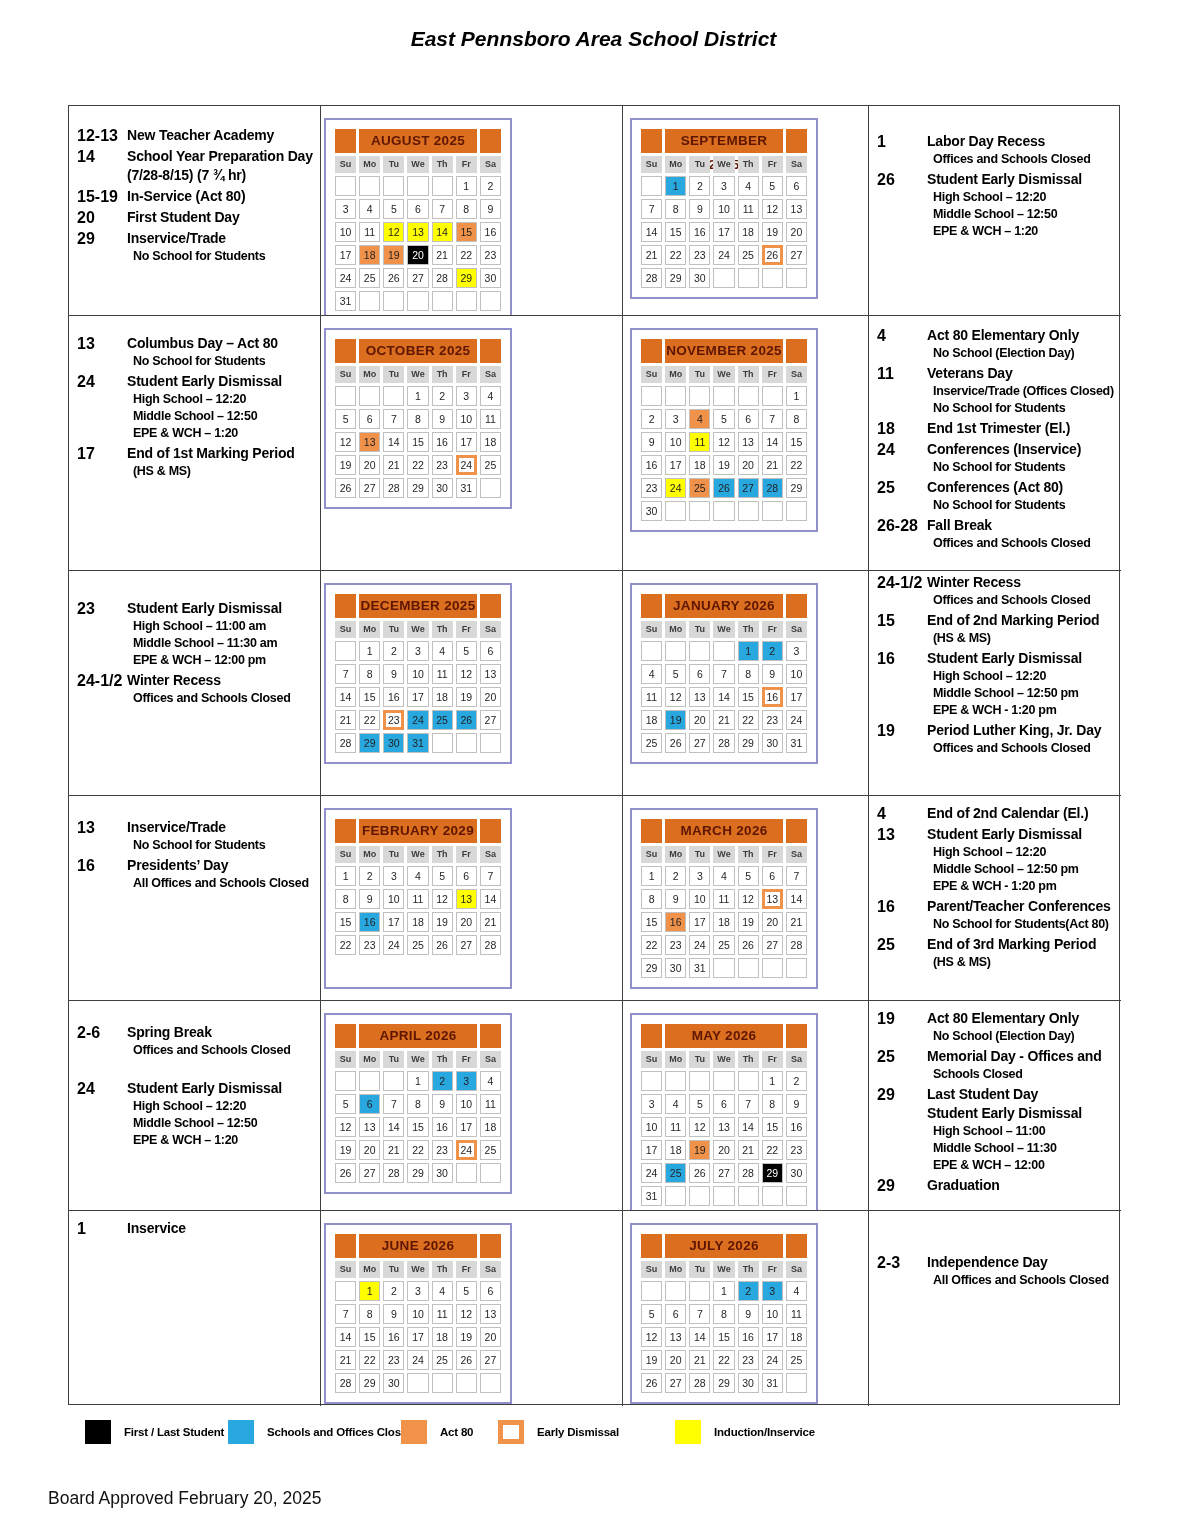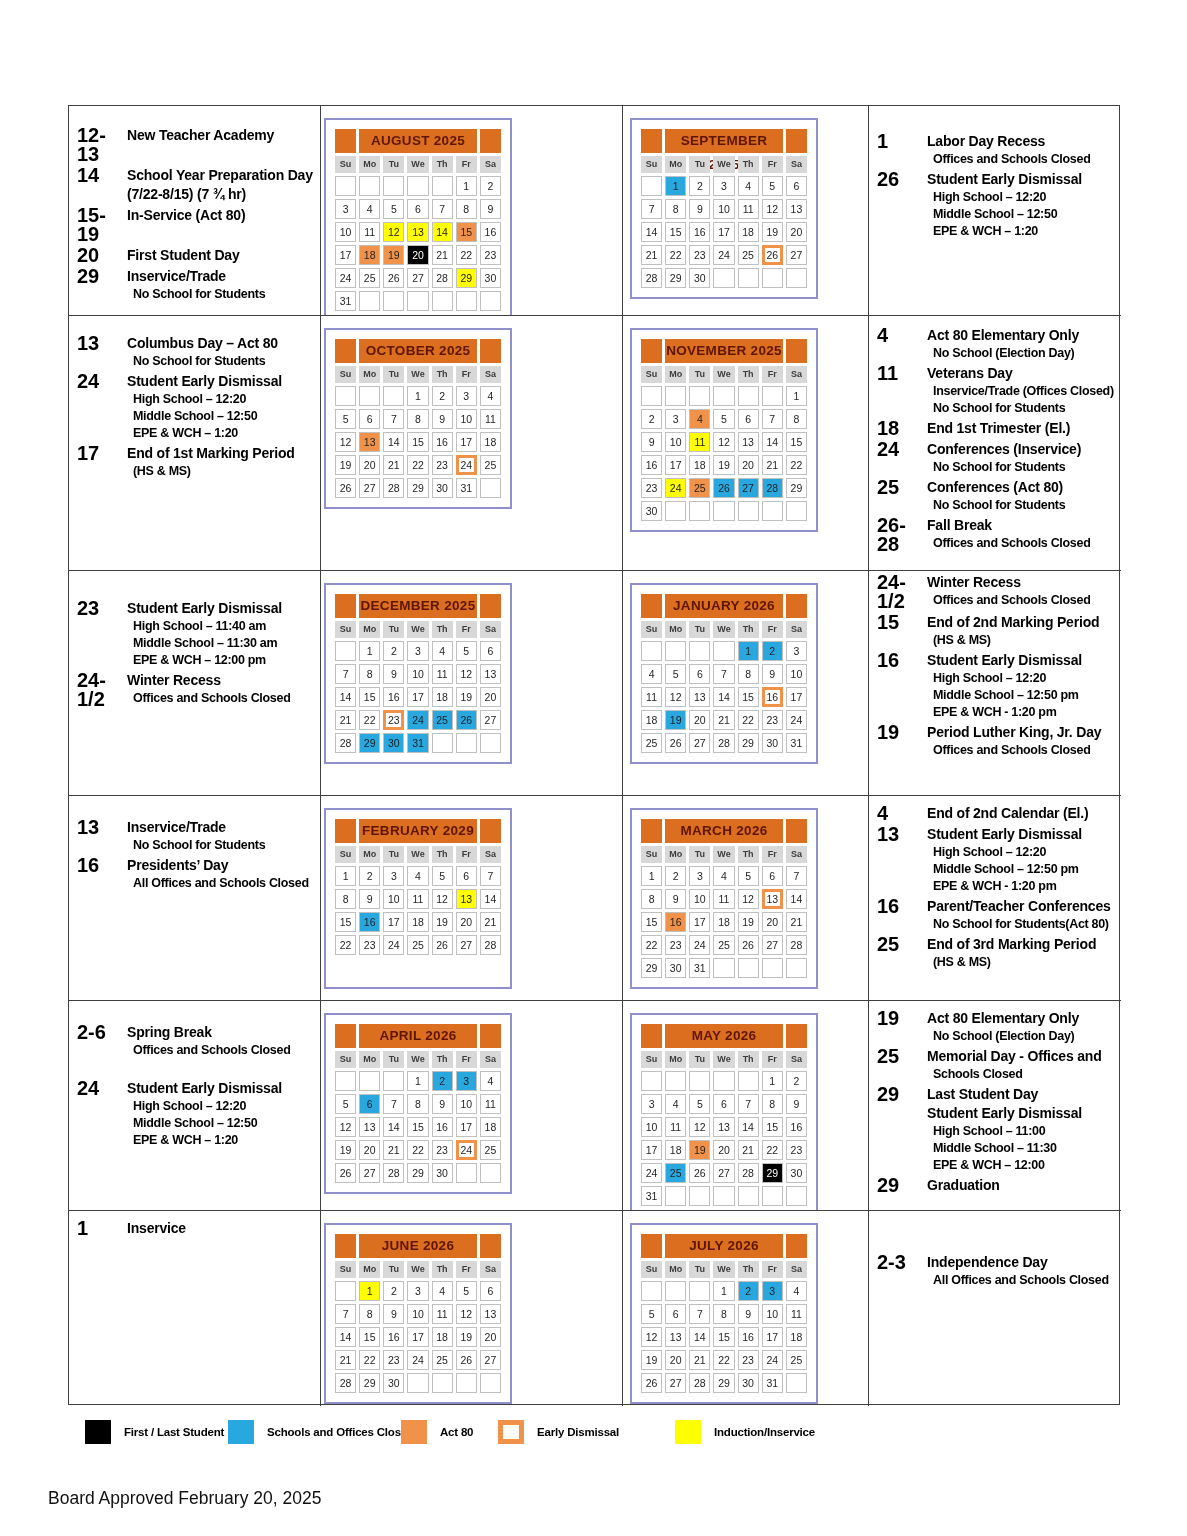--- a/index.html
+++ b/index.html
@@ -17,21 +17,21 @@
     border:1px solid #3f3f3f; background:#fff;
   }
   .cell { border-right:1px solid #3f3f3f; border-bottom:1px solid #3f3f3f; overflow:hidden; }
   .cell.lastcol { border-right:none; }
   .cell.lastrow { border-bottom:none; }
 
   
   .notes { padding:14px 4px 4px 8px; }
   .note-item { display:flex; margin-bottom:2px; }
   .note-item.gap { margin-top:20px; }
-  .note-num { flex:0 0 50px; font-weight:bold; font-size:20px; line-height:19px; color:#000; }
+  .note-num { flex:0 0 50px; font-weight:bold; font-size:16px; line-height:19px; color:#000; }
   .note-body { flex:1; min-width:0; }
   .note-line { font-weight:bold; color:#000; letter-spacing:-0.2px; }
   .note-line.t { font-size:14px; line-height:19px; }
   .note-line.s { font-size:12.5px; line-height:17px; padding-left:6px; letter-spacing:-0.3px; }
 
   .notes.left.r0 { padding-top:20px; }  .notes.right.r0 { padding-top:26px; }
   .notes.left.r1 { padding-top:18px; }  .notes.right.r1 { padding-top:10px; }
   .notes.left.r2 { padding-top:28px; }  .notes.right.r2 { padding-top:2px; }
   .notes.left.r3 { padding-top:22px; }  .notes.right.r3 { padding-top:8px; }
   .notes.left.r4 { padding-top:22px; }  .notes.right.r4 { padding-top:8px; }
@@ -77,34 +77,35 @@
   .swatch.y { background:var(--inservice-yellow,#ffff00); }
   .swatch.ed { background:#fff; border:5px solid var(--act80-orange,#f0924a); }
   .legend-label { font-size:11.5px; font-weight:bold; color:#000; letter-spacing:-0.2px; }
 
   .footer { position:absolute; left:48px; top:1488px; font-size:17.5px; color:#111; }
 </style>
 </head>
 <body>
 
 <div class="page-title">
+  <div class="t1">East Pennsboro Area School District</div>
 </div>
 
 <div class="cal-table">
     <div class="cell notes left r0">
       <div class="note-item">
         <div class="note-num">12-13</div>
         <div class="note-body">
           <div class="note-line t">New Teacher Academy</div>
         </div>
       </div>
       <div class="note-item">
         <div class="note-num">14</div>
         <div class="note-body">
-          <div class="note-line t">School Year Preparation Day (7/22-8/15) (7 ¾ hr)</div>
+          <div class="note-line t">School Year Preparation Day (7/28-8/15) (7 ¾ hr)</div>
         </div>
       </div>
       <div class="note-item">
         <div class="note-num">15-19</div>
         <div class="note-body">
           <div class="note-line t">In-Service (Act 80)</div>
         </div>
       </div>
       <div class="note-item">
         <div class="note-num">20</div>
@@ -415,21 +416,21 @@
           <div class="note-line t">Fall Break</div>
           <div class="note-line s">Offices and Schools Closed</div>
         </div>
       </div>
     </div>
     <div class="cell notes left r2">
       <div class="note-item">
         <div class="note-num">23</div>
         <div class="note-body">
           <div class="note-line t">Student Early Dismissal</div>
-          <div class="note-line s">High School – 11:40 am</div>
+          <div class="note-line s">High School – 11:00 am</div>
           <div class="note-line s">Middle School – 11:30 am</div>
           <div class="note-line s">EPE &amp; WCH – 12:00 pm</div>
         </div>
       </div>
       <div class="note-item">
         <div class="note-num">24-1/2</div>
         <div class="note-body">
           <div class="note-line t">Winter Recess</div>
           <div class="note-line s">Offices and Schools Closed</div>
         </div>

